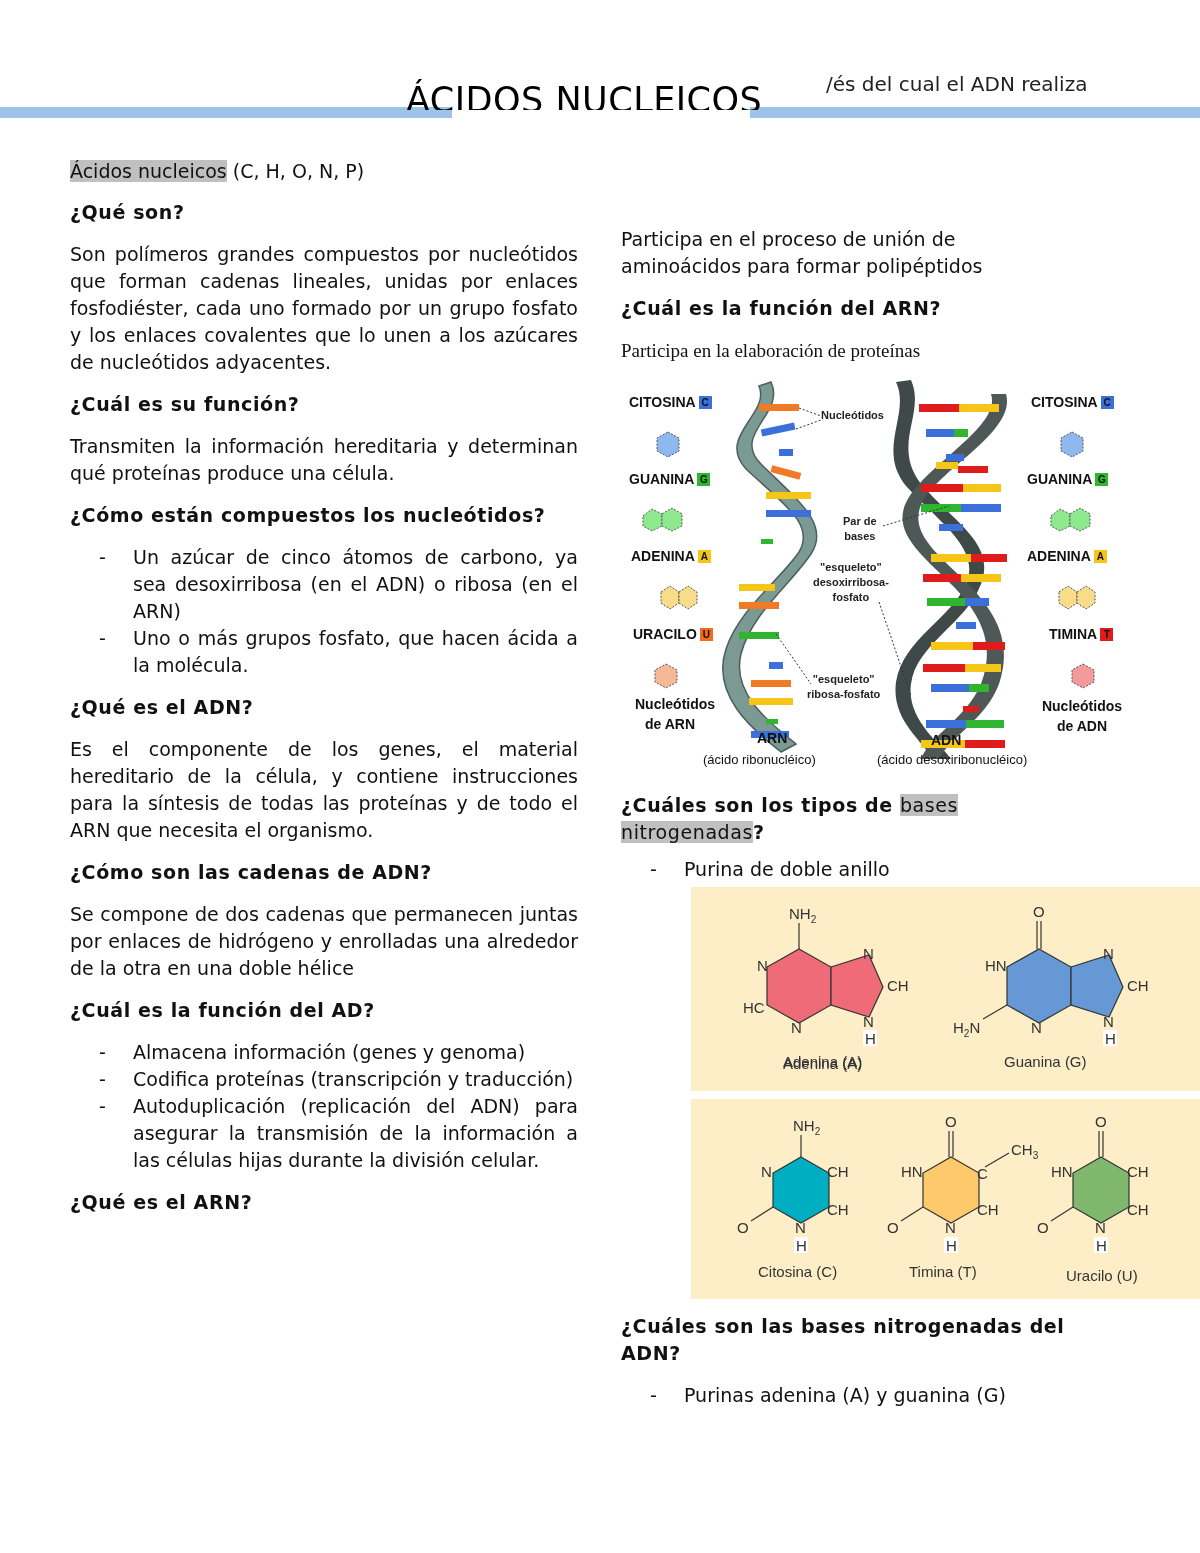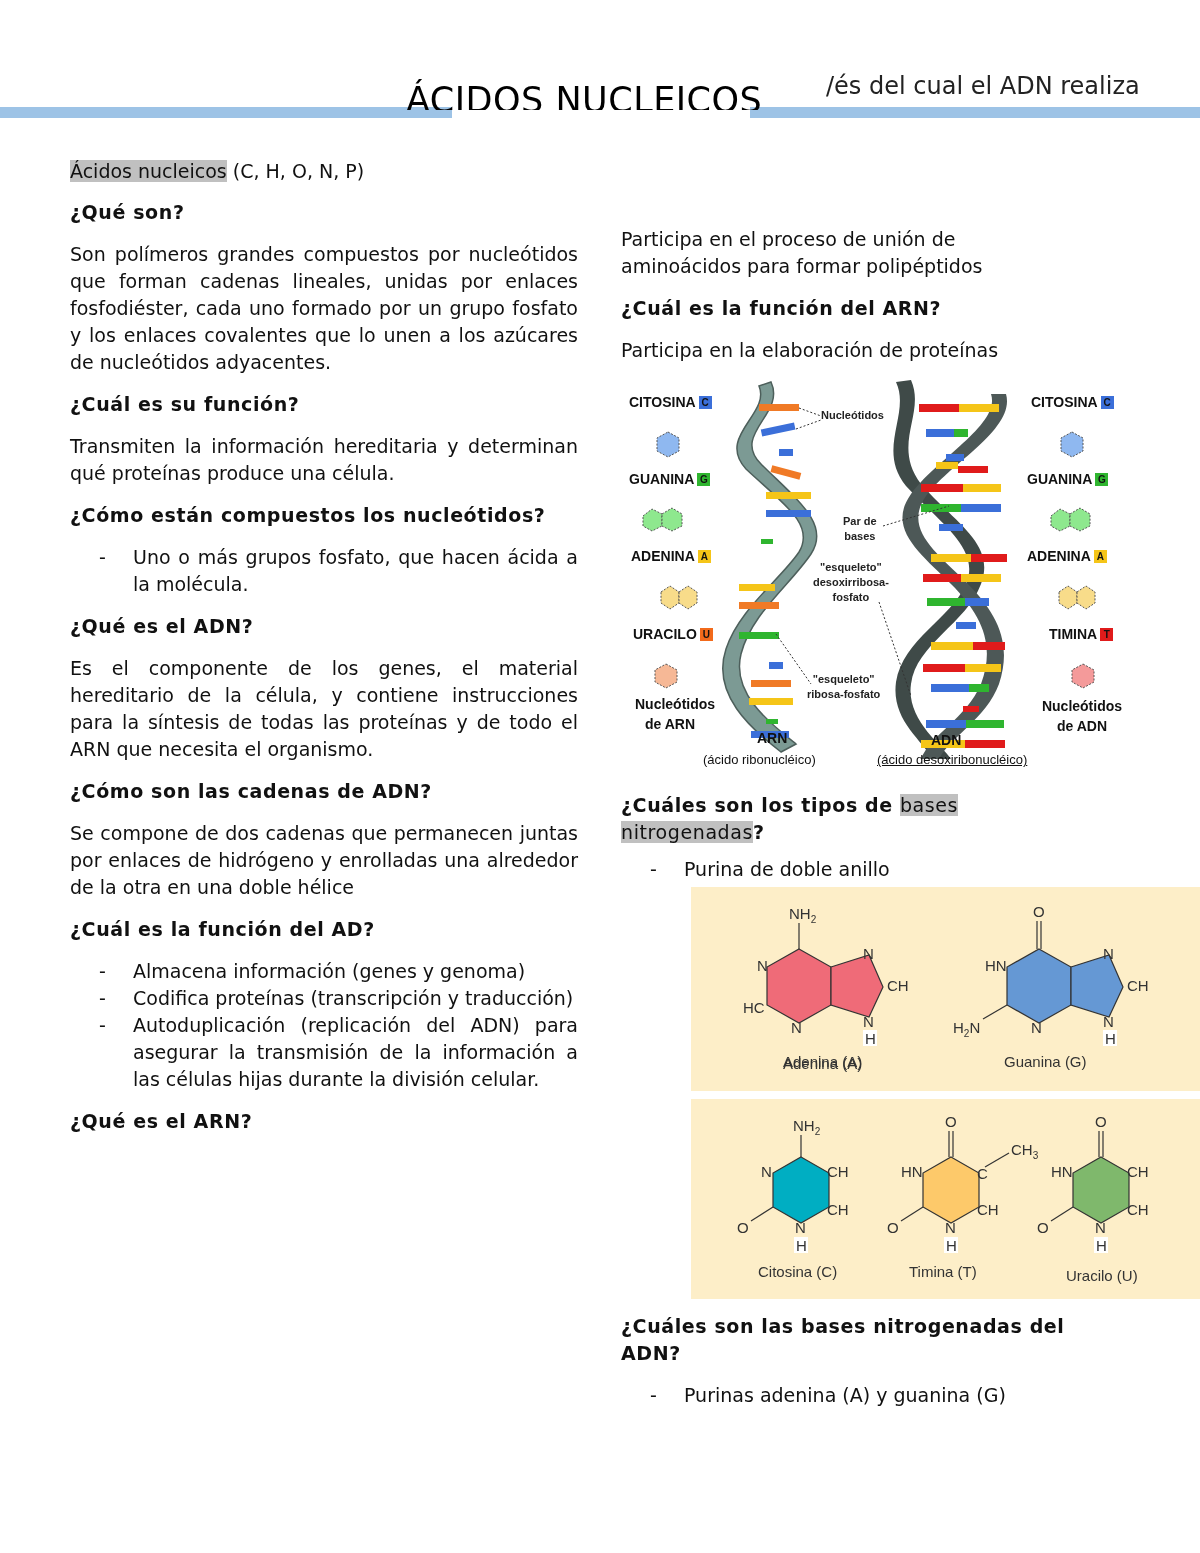--- a/index.html
+++ b/index.html
@@ -3,21 +3,21 @@
 <meta charset="utf-8">
 <style>
   * { box-sizing: border-box; margin: 0; padding: 0; }
   html, body { width: 1200px; height: 1553px; background: #ffffff; overflow: hidden; }
   body { position: relative; font-family: "DejaVu Sans", sans-serif; color: #111; }
 
   .header-bar { position: absolute; top: 107px; height: 11px; background: #9dc3e6; }
   .header-bar.left { left: 0; width: 452px; }
   .header-bar.right { left: 750px; width: 450px; }
   .page-title { position: absolute; top: 76px; left: 406px; font-size: 35px; font-weight: normal; letter-spacing: 0.5px; color: #000; white-space: nowrap; line-height: 48px; clip-path: inset(0 0 14px 0); }
-  .header-fragment { position: absolute; top: 72px; left: 826px; font-size: 24px; color: #222; white-space: nowrap; }
+  .header-fragment { position: absolute; top: 72px; left: 826px; font-size: 20px; color: #222; white-space: nowrap; }
 
   .col { position: absolute; width: 508px; }
   .col.left { left: 70px; top: 158px; }
   .col.right { left: 621px; top: 226px; width: 500px; }
 
   p, li, h2 { font-size: 19px; line-height: 27px; }
   h2 { font-weight: bold; letter-spacing: 0.6px; margin-bottom: 15px; }
   p { margin-bottom: 15px; }
   .justify { text-align: justify; text-align-last: auto; }
   .hl { background: #c0c0c0; }
@@ -57,20 +57,21 @@
   <p class="first-line"><span class="hl">Ácidos nucleicos</span><span> (C, H, O, N, P)</span></p>
 
   <h2>¿Qué son?</h2>
   <p class="justify">Son polímeros grandes compuestos por nucleótidos que forman cadenas lineales, unidas por enlaces fosfodiéster, cada uno formado por un grupo fosfato y los enlaces covalentes que lo unen a los azúcares de nucleótidos adyacentes.</p>
 
   <h2>¿Cuál es su función?</h2>
   <p class="justify">Transmiten la información hereditaria y determinan qué proteínas produce una célula.</p>
 
   <h2 class="justify" style="text-align:justify;">¿Cómo están compuestos los nucleótidos?</h2>
   <ul class="dash">
+    <li>Un azúcar de cinco átomos de carbono, ya sea desoxirribosa (en el ADN) o ribosa (en el ARN)</li>
     <li>Uno o más grupos fosfato, que hacen ácida a la molécula.</li>
   </ul>
 
   <h2>¿Qué es el ADN?</h2>
   <p class="justify">Es el componente de los genes, el material hereditario de la célula, y contiene instrucciones para la síntesis de todas las proteínas y de todo el ARN que necesita el organismo.</p>
 
   <h2>¿Cómo son las cadenas de ADN?</h2>
   <p class="justify">Se compone de dos cadenas que permanecen juntas por enlaces de hidrógeno y enrolladas una alrededor de la otra en una doble hélice</p>
 
   <h2>¿Cuál es la función del AD?</h2>
@@ -79,21 +80,21 @@
     <li>Codifica proteínas (transcripción y traducción)</li>
     <li>Autoduplicación (replicación del ADN) para asegurar la transmisión de la información a las células hijas durante la división celular.</li>
   </ul>
 
   <h2>¿Qué es el ARN?</h2>
 </div>
 
 <div class="col right">
   <p style="width:420px;">Participa en el proceso de unión de aminoácidos para formar polipéptidos</p>
   <h2>¿Cuál es la función del ARN?</h2>
-  <p style="margin-bottom:6px;">Participa en la elaboración de proteínas</p>
+  <p style="margin-bottom:6px;font-family:Liberation Serif, serif;">Participa en la elaboración de proteínas</p>
 
   <div class="dna-figure" style="margin-left:0;">
     <svg width="510" height="400" viewBox="0 0 510 400">
 
       <path d="M150 8 C 165 40, 110 60, 140 90 C 175 125, 210 150, 190 180 C 170 210, 130 240, 120 280 C 110 320, 150 350, 175 370 L 160 378 C 130 355, 90 320, 105 275 C 118 235, 160 205, 178 178 C 195 150, 160 128, 125 95 C 95 62, 150 40, 138 12 Z" fill="#7c9a94" stroke="#4d5f5b" stroke-width="1.5"></path>
 
       <g stroke-width="0">
         <rect x="138" y="30" width="40" height="7" fill="#f07a26"></rect>
         <rect x="140" y="52" width="34" height="7" fill="#3b6fd9" transform="rotate(-12 157 55)"></rect>
         <rect x="158" y="75" width="14" height="7" fill="#3b6fd9"></rect>
@@ -201,21 +202,21 @@
         <div>fosfato</div>
       </div>
     <div class="note" style="left:186px; top:298px;">
         <div>"esqueleto"</div>
         <div>ribosa-fosfato</div>
       </div>
 
     <div class="cap" style="left:136px; top:354px;">ARN</div>
     <div class="sub" style="left:82px; top:378px;">(ácido ribonucléico)</div>
     <div class="cap" style="left:310px; top:356px;">ADN</div>
-    <div class="sub" style="left:256px; top:378px;text-decoration:underline;">(ácido desoxiribonucléico)</div>
+    <div class="sub" style="left:256px; top:378px;">(ácido desoxiribonucléico)</div>
   </div>
 
   <h2 style="margin-bottom:10px; width:380px;"><span>¿Cuáles son los tipos de </span><span class="hl" style="font-weight:normal;">bases nitrogenadas</span><span>?</span></h2>
 
   <ul class="dash" style="margin-bottom:0;">
     <li style="padding-left:63px;"><span class="u">Purina</span><span> de doble anillo</span></li>
   </ul>
 
   <div class="base-panel purine">
     <svg width="510" height="204" viewBox="0 0 510 204" font-family="Liberation Sans, sans-serif" font-size="15">

